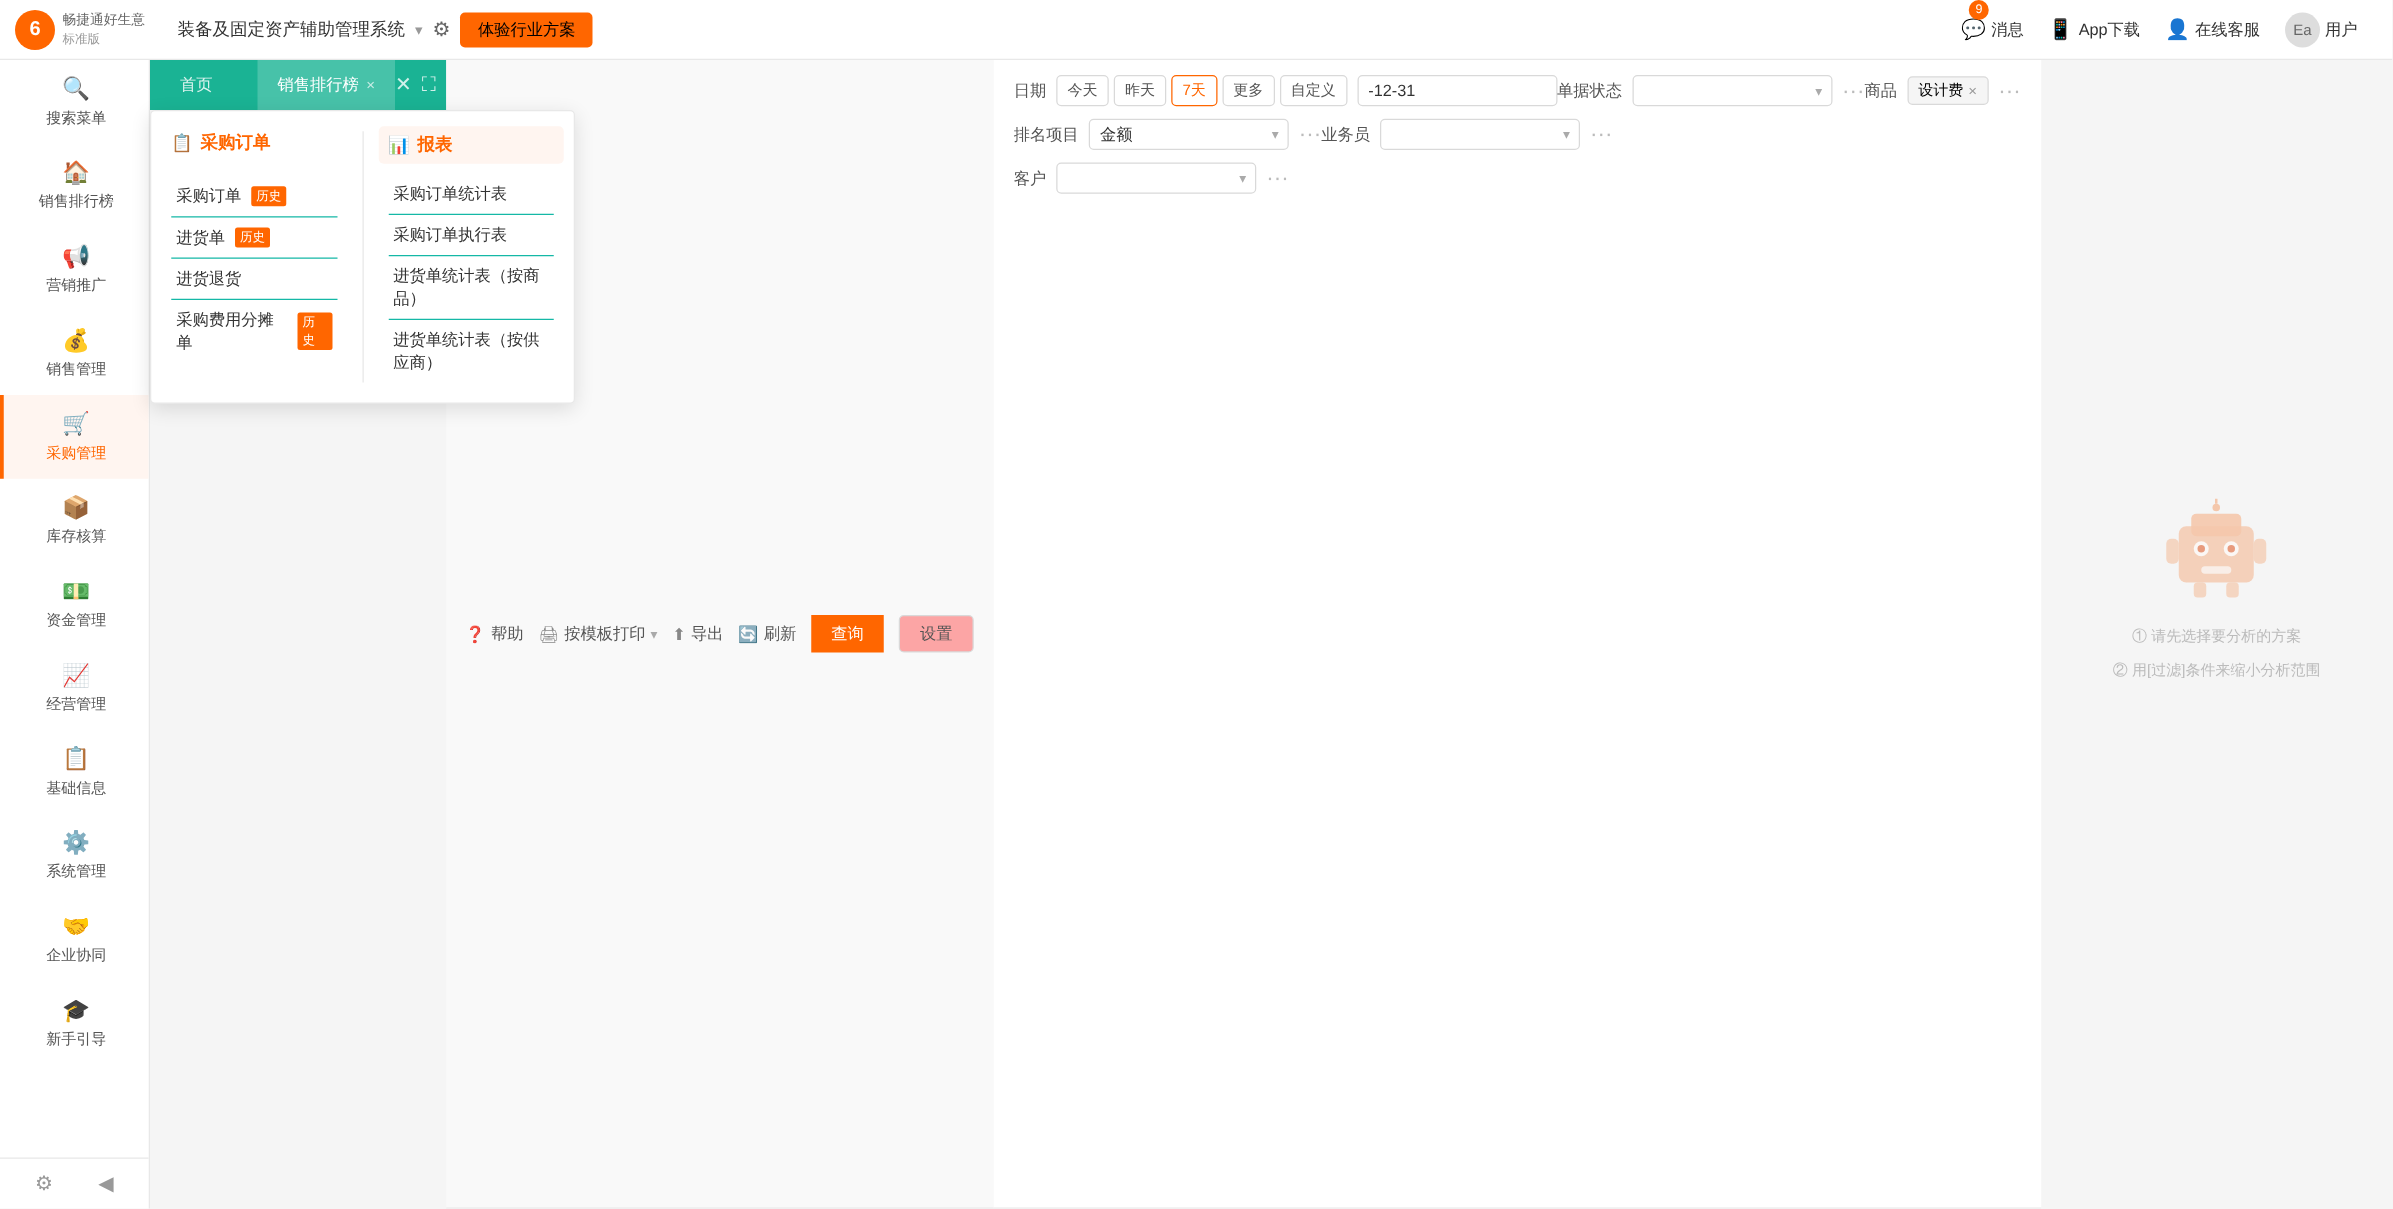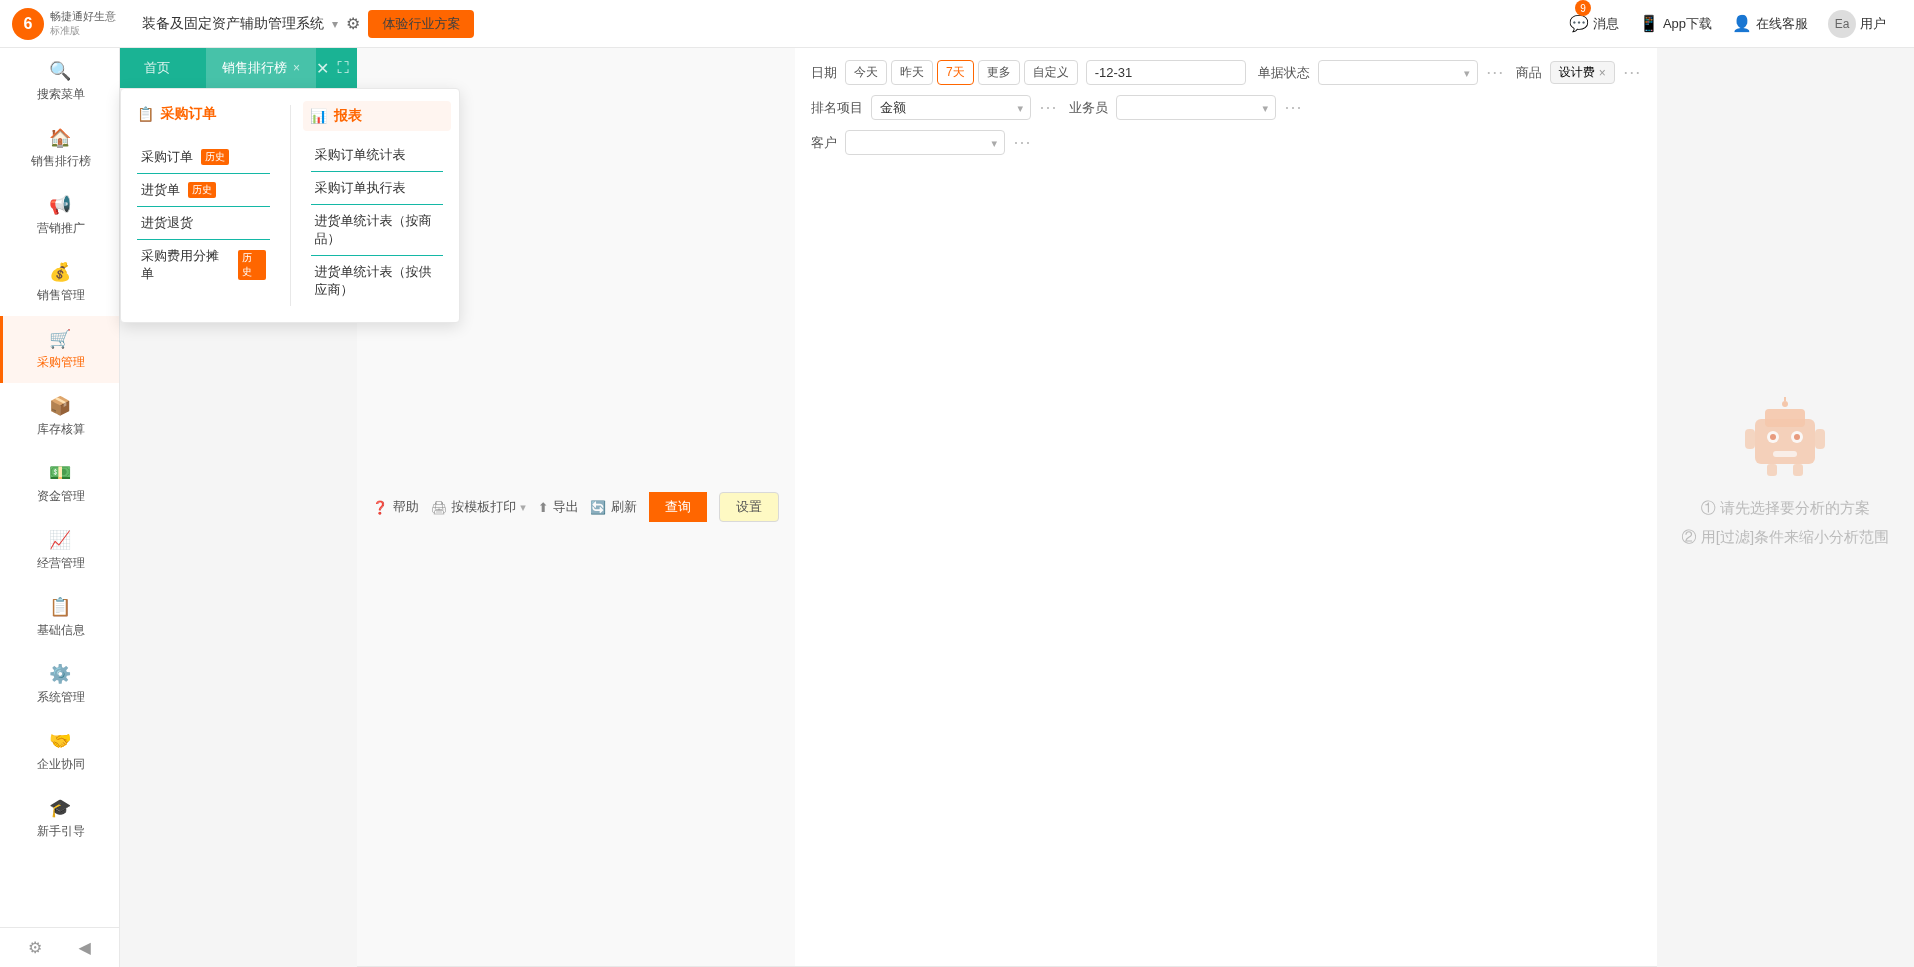--- a/index.html
+++ b/index.html
@@ -37,21 +37,21 @@
       display: flex;
       align-items: center;
       gap: 8px;
       padding-left: 10px;
     }
     .system-name { font-size: 14px; color: #333; }
     .system-arrow { color: #999; font-size: 12px; cursor: pointer; }
     .system-gear { color: #666; font-size: 16px; cursor: pointer; }
     .industry-btn {
       background: #f60;
-      color: #404040;
+      color: #000000;
       border: none;
       padding: 5px 14px;
       border-radius: 4px;
       cursor: pointer;
       font-size: 13px;
     }
 
     .topbar-right {
       display: flex;
       align-items: center;
@@ -174,39 +174,39 @@
     .btn-query {
       background: #f60;
       color: #fff;
       border: none;
       padding: 6px 16px;
       border-radius: 0;
       cursor: pointer;
       font-size: 13px;
     }
     .btn-setting {
-      background: #fef9c3;
+      background: #fca5a5;
       color: #555;
       border: 1px solid #d9d9d9;
       padding: 5px 16px;
       border-radius: 4px;
       cursor: pointer;
       font-size: 13px;
     }
 
     
     .filter-area {
       background: #fff;
       padding: 12px 16px;
       border-bottom: 1px solid #e8e8e8;
     }
     .filter-row {
       display: flex;
       align-items: center;
-      gap: 12px;
+      gap: 0;
       margin-bottom: 10px;
     }
     .filter-row:last-child { margin-bottom: 0; }
     .filter-item {
       display: flex;
       align-items: center;
       gap: 8px;
     }
     .filter-label { color: #555; font-size: 13px; white-space: nowrap; }
     .filter-input {
@@ -266,21 +266,21 @@
       align-items: center;
       justify-content: center;
       color: #999;
       gap: 10px;
       padding-bottom: 80px;
     }
     .empty-icon {
       width: 100px; height: 100px;
       position: relative;
     }
-    .empty-text { font-size: 15px; color: #bbb; }
+    .empty-text { font-size: 12px; color: #bbb; }
 
     
     .dropdown-menu {
       position: absolute;
       top: 40px;
       left: 0;
       background: #fff;
       border: 1px solid #e8e8e8;
       border-radius: 4px;
       box-shadow: 0 4px 16px rgba(0,0,0,0.12);

